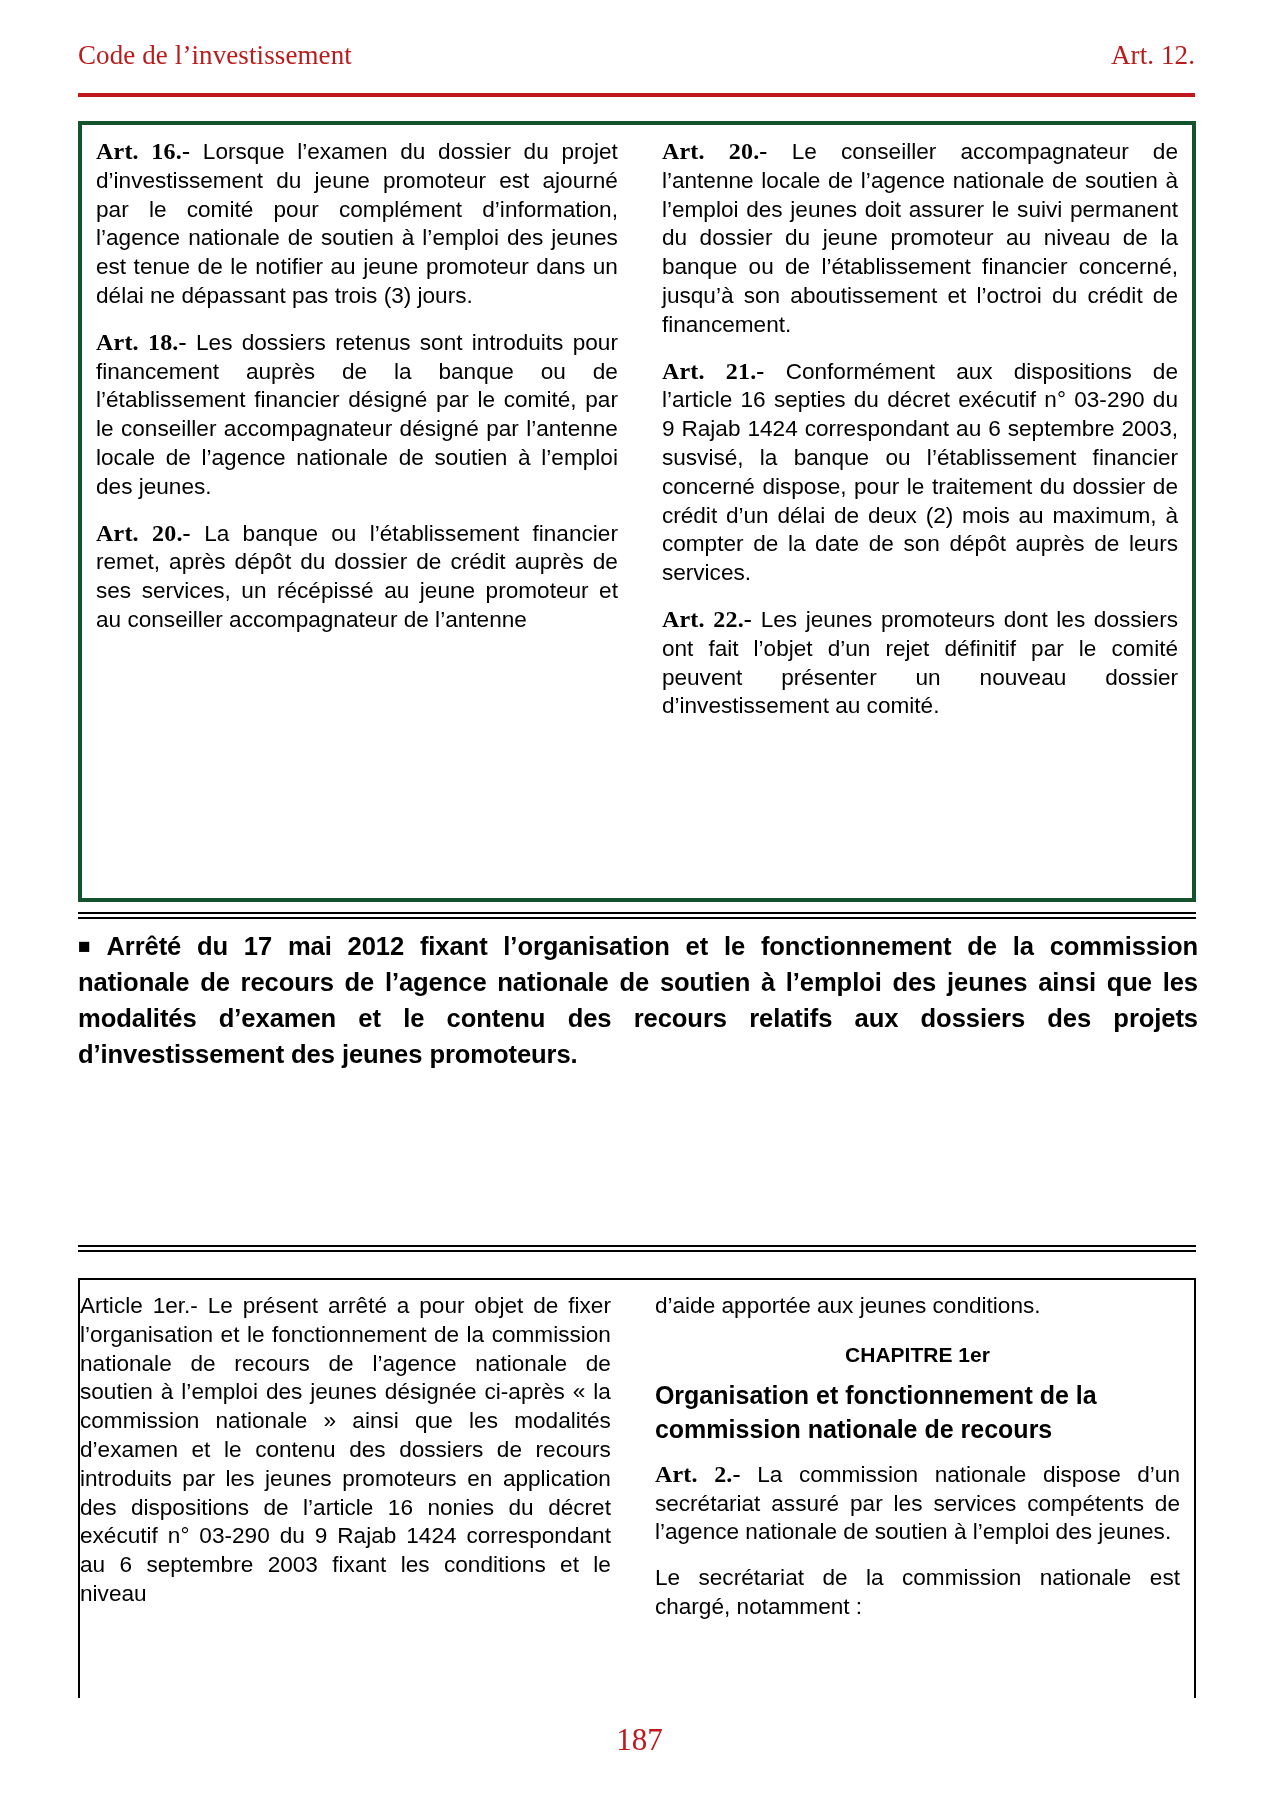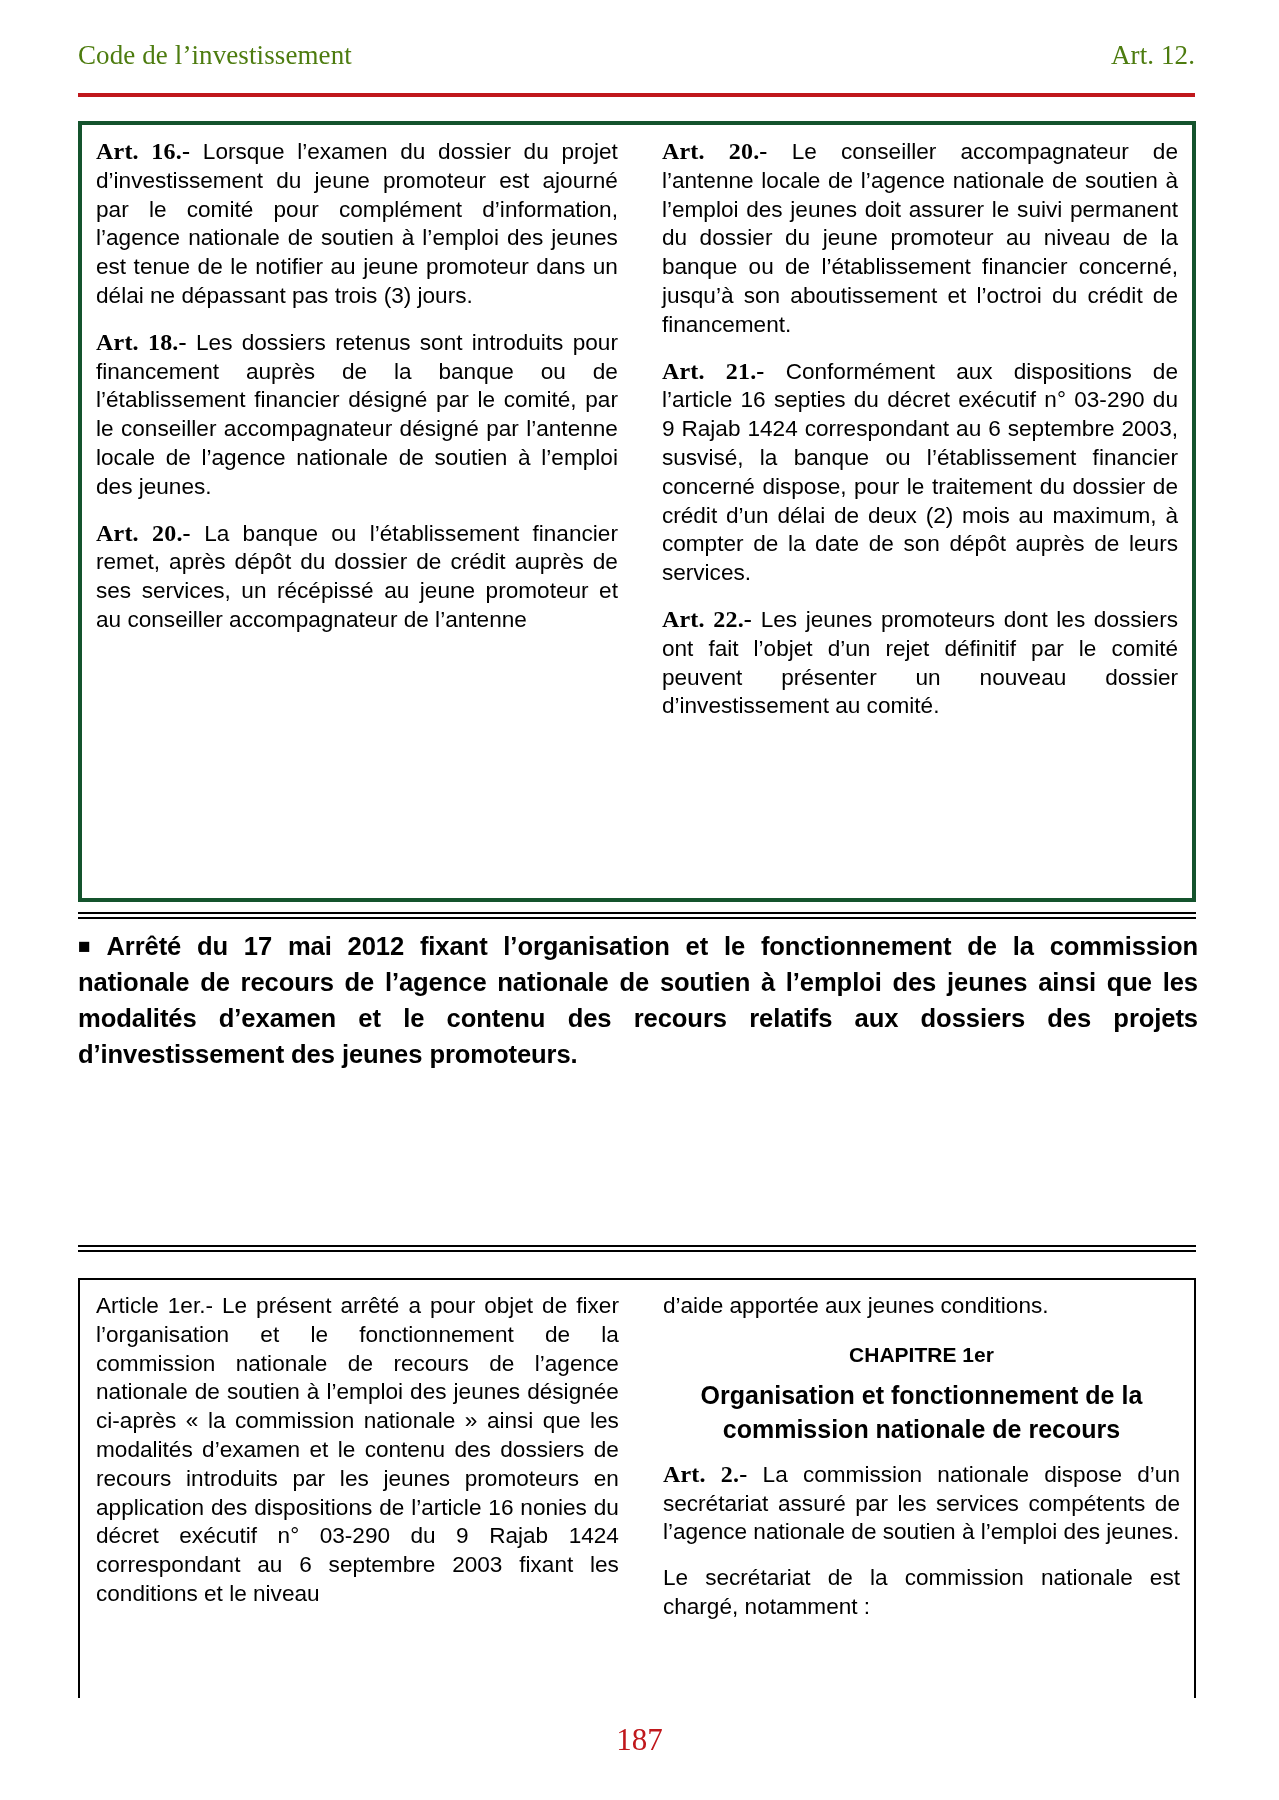--- a/index.html
+++ b/index.html
@@ -28,21 +28,21 @@
   
   .running-head {
     position: absolute;
     left: 78px;
     top: 40px;
     width: 1117px;
     display: flex;
     justify-content: space-between;
     align-items: baseline;
     font-family: "Liberation Serif", serif;
-    color: #4d7c0f;
+    color: #b91c1c;
     font-size: 27px;
     letter-spacing: .1px;
   }
   .running-head .rh-left { white-space: nowrap; }
   .running-head .rh-right { white-space: nowrap; }
 
   .head-rule {
     position: absolute;
     left: 78px;
     top: 93px;
@@ -135,34 +135,33 @@
   
   .artbox2 {
     position: absolute;
     left: 78px;
     top: 1278px;
     width: 1118px;
     height: 420px;
     box-sizing: border-box;
     border: 2px solid #000;
     border-bottom: none;
-    padding: 12px 14px 0 16px;
+    padding: 12px 14px 0 0;
     overflow: hidden;
   }
 
   .chapitre {
     margin: 4px 0 6px 0;
     text-align: center;
     font-weight: bold;
     font-size: 21px;
     line-height: 34px;
   }
   .chapitre-sub {
     margin: 0 0 14px 0;
-    text-align: center;
     font-weight: bold;
     font-size: 25px;
     line-height: 34px;
   }
 
   
   .folio {
     position: absolute;
     left: 0;
     top: 1722px;

